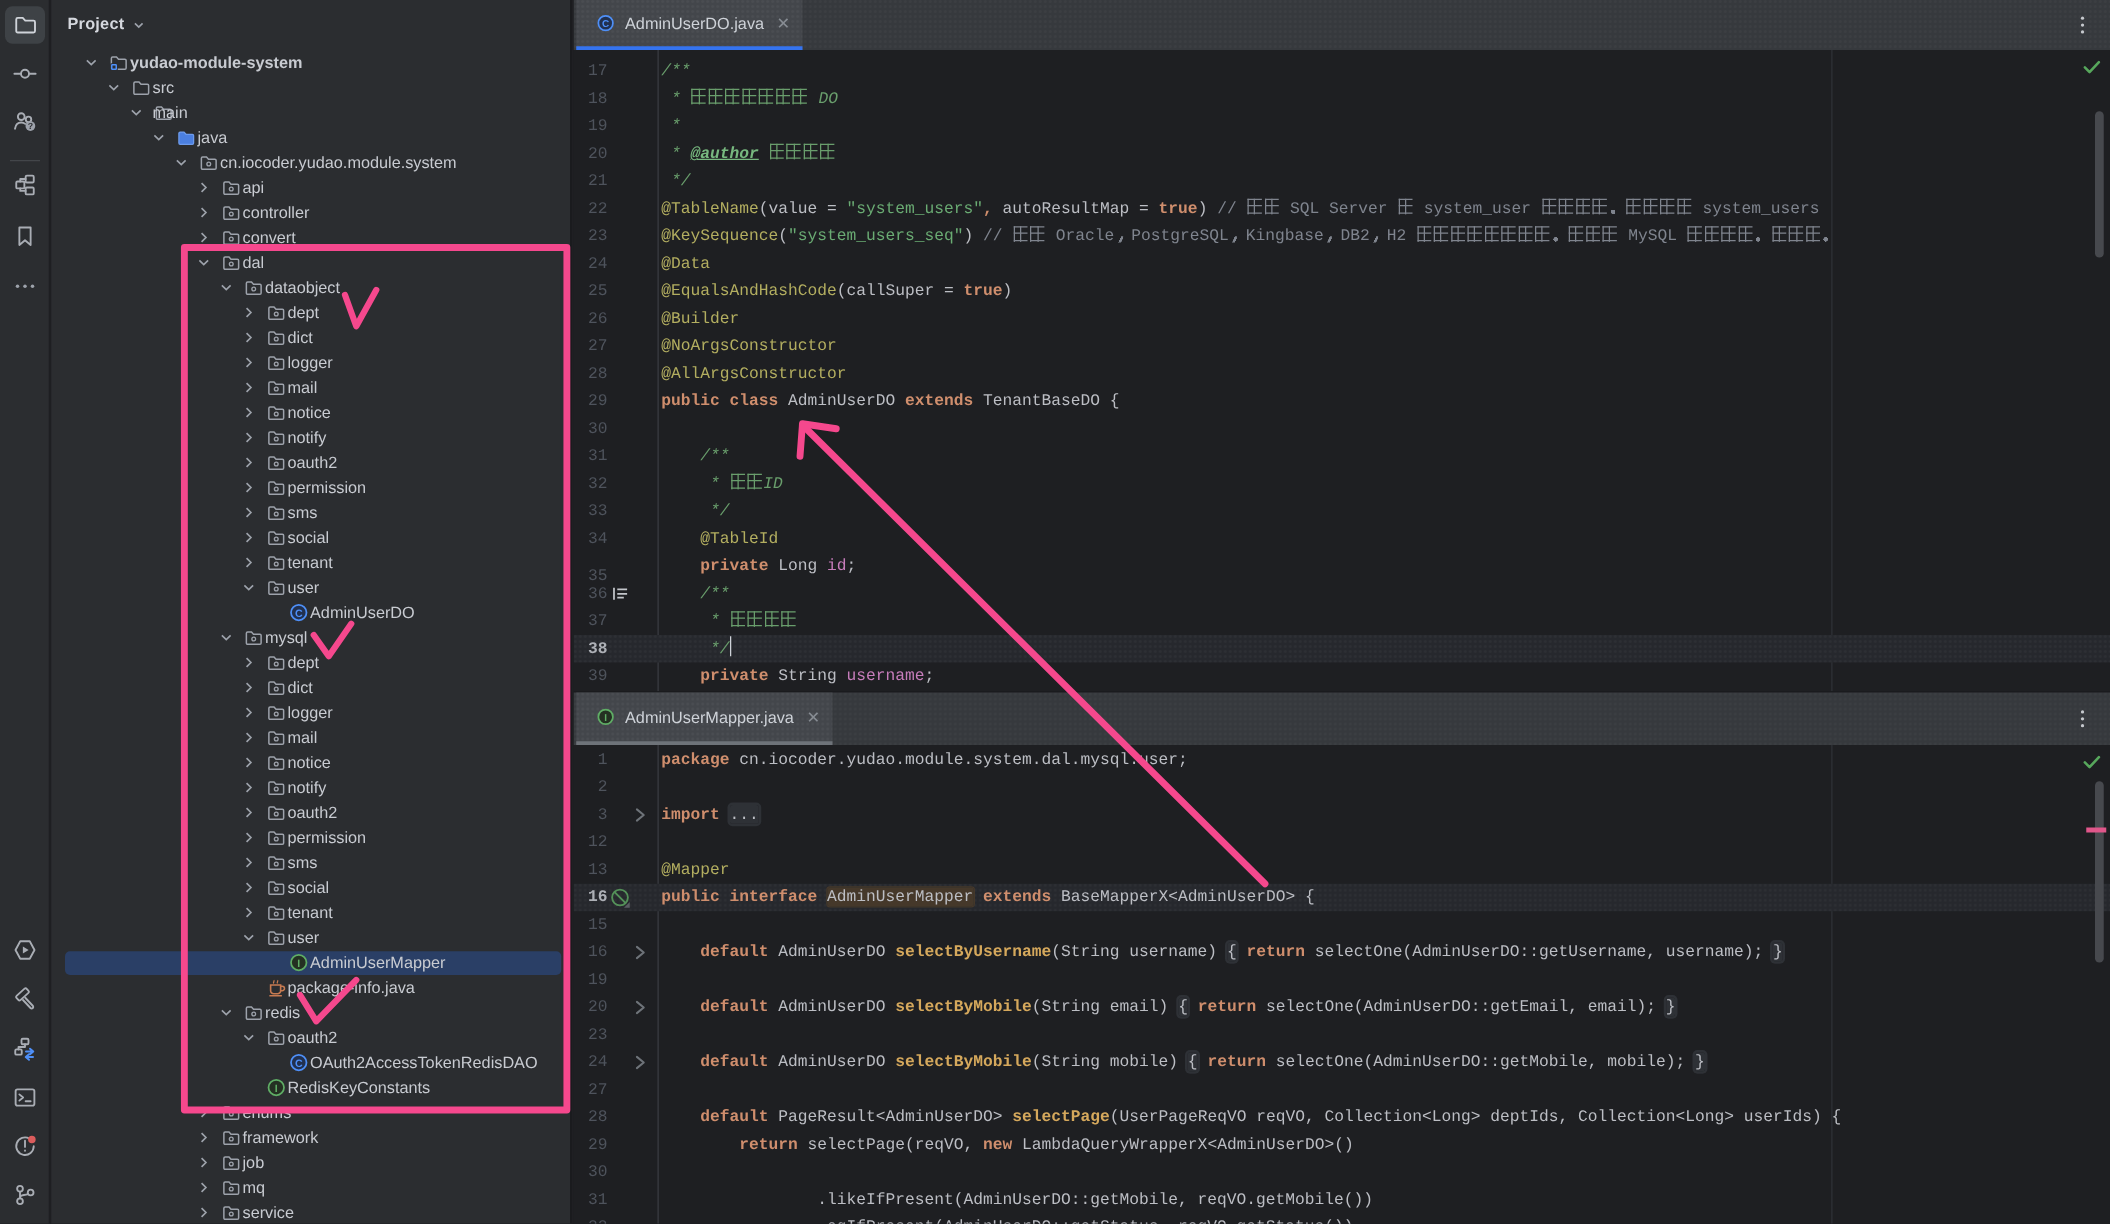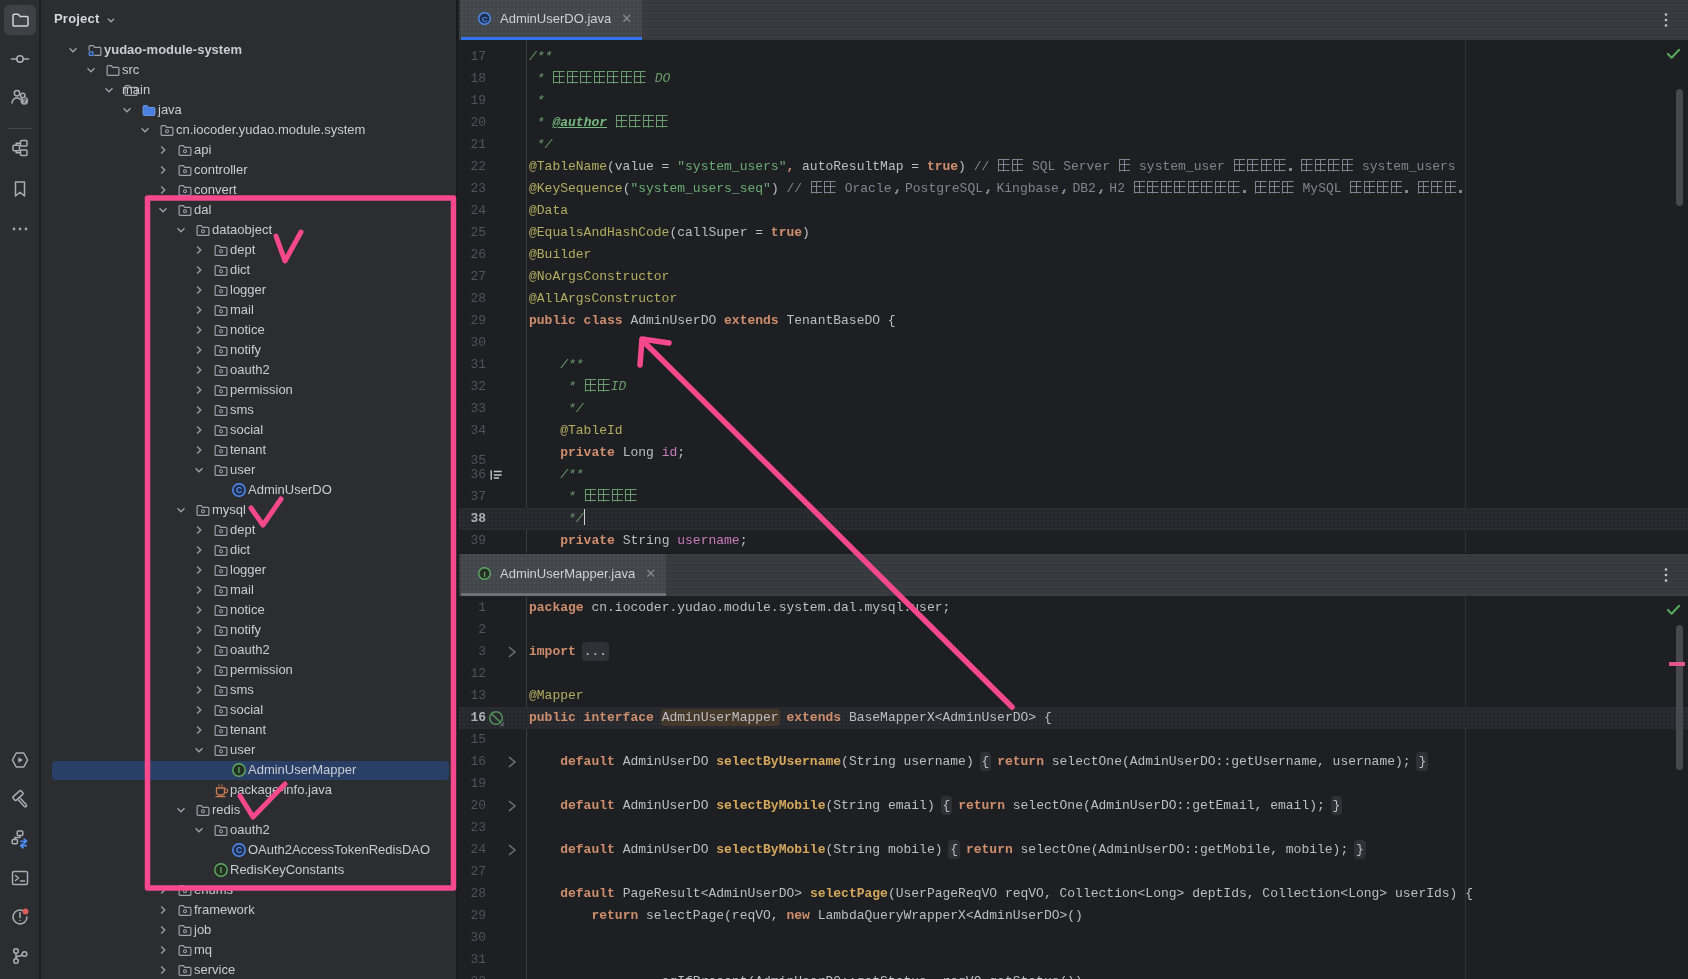--- a/index.html
+++ b/index.html
@@ -590,20 +590,21 @@
     <div class="cl" style="top:707px"><span class="k">public interface </span><span class="uc">AdminUserMapper</span> <span class="k">extends</span> BaseMapperX&lt;AdminUserDO&gt; {</div>
     <div class="cl" style="top:729px"></div>
     <div class="cl" style="top:751px">    <span class="k">default</span> AdminUserDO <span class="m">selectByUsername</span>(String username) <span class="fb">{</span> <span class="k">return</span> selectOne(AdminUserDO::getUsername, username); <span class="fb">}</span></div>
     <div class="cl" style="top:773px"></div>
     <div class="cl" style="top:795px">    <span class="k">default</span> AdminUserDO <span class="m">selectByMobile</span>(String email) <span class="fb">{</span> <span class="k">return</span> selectOne(AdminUserDO::getEmail, email); <span class="fb">}</span></div>
     <div class="cl" style="top:817px"></div>
     <div class="cl" style="top:839px">    <span class="k">default</span> AdminUserDO <span class="m">selectByMobile</span>(String mobile) <span class="fb">{</span> <span class="k">return</span> selectOne(AdminUserDO::getMobile, mobile); <span class="fb">}</span></div>
     <div class="cl" style="top:861px"></div>
     <div class="cl" style="top:905px">        <span class="k">return</span> selectPage(reqVO, <span class="k">new</span> LambdaQueryWrapperX&lt;AdminUserDO&gt;()</div>
     <div class="cl" style="top:883px">    <span class="k">default</span> PageResult&lt;AdminUserDO&gt; <span class="m">selectPage</span>(UserPageReqVO reqVO, Collection&lt;Long&gt; deptIds, Collection&lt;Long&gt; userIds) {</div>
+    <div class="cl" style="top:949px">                .likeIfPresent(AdminUserDO::getMobile, reqVO.getMobile())</div>
     <div class="cl" style="top:971px">                .eqIfPresent(AdminUserDO::getStatus, reqVO.getStatus())</div>
     <div class="num" style="top:597px">1</div>
     <div class="num" style="top:619px">2</div>
     <div class="num" style="top:641px">3</div>
     <div class="num" style="top:663px">12</div>
     <div class="num" style="top:685px">13</div>
     <div class="num cur" style="top:707px">16</div>
     <div class="num" style="top:729px">15</div>
     <div class="num" style="top:751px">16</div>
     <div class="num" style="top:773px">19</div>

